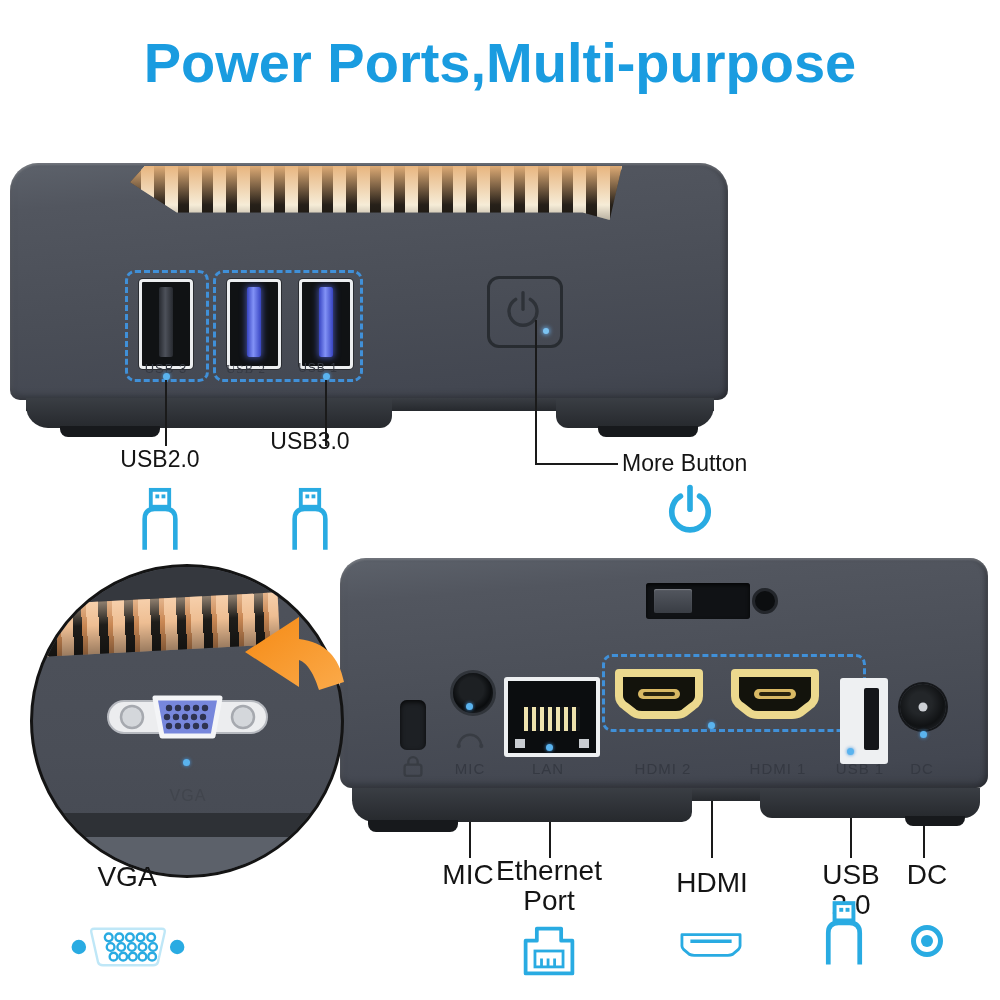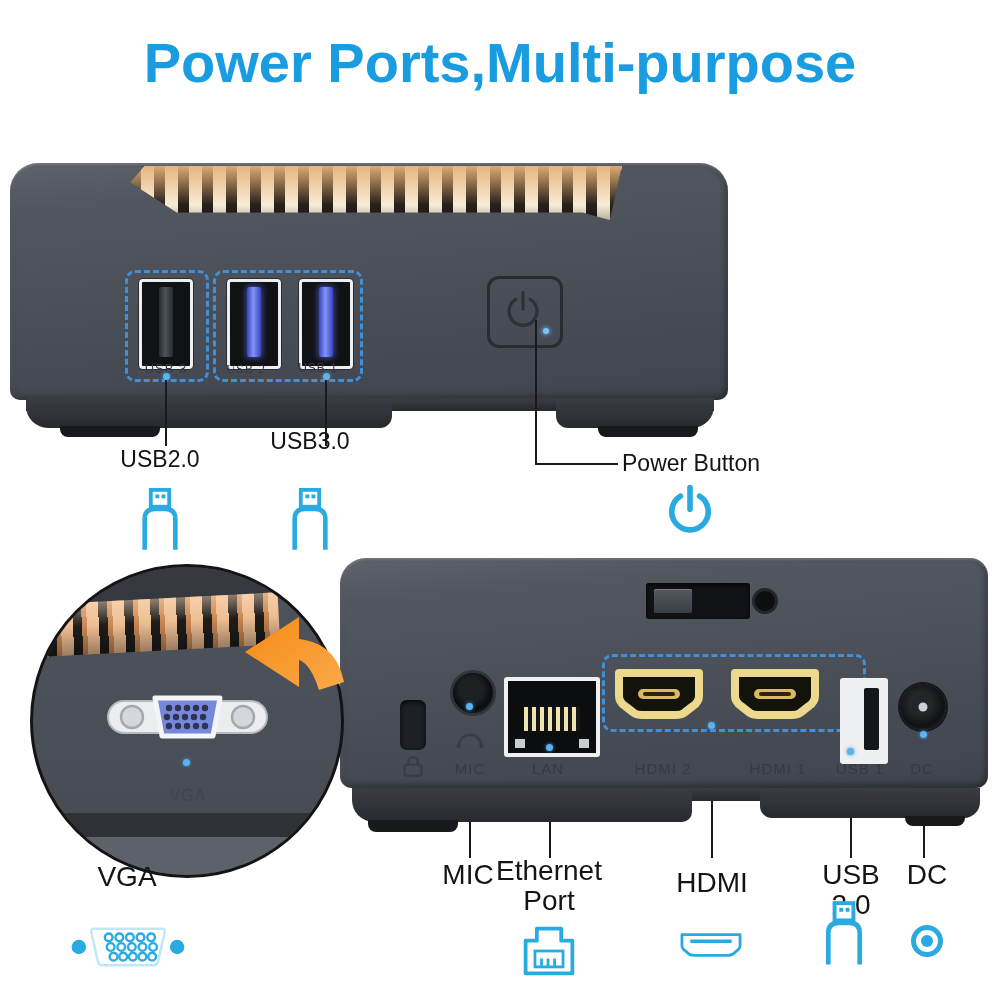--- a/index.html
+++ b/index.html
@@ -139,21 +139,21 @@
   <rect x="32" y="10" width="5" height="5" fill="#29abe2"></rect>
   <path d="M10,82 V42 Q10,29 23,29 H37 Q50,29 50,42 V82" fill="none" stroke="#29abe2" stroke-width="6"></path>
 </svg>
 <svg class="abs" style="left:287px;top:486px;" width="46" height="66" viewBox="0 0 60 84">
   <rect x="18" y="4" width="24" height="22" fill="#ffffff" stroke="#29abe2" stroke-width="5"></rect>
   <rect x="24" y="10" width="5" height="5" fill="#29abe2"></rect>
   <rect x="32" y="10" width="5" height="5" fill="#29abe2"></rect>
   <path d="M10,82 V42 Q10,29 23,29 H37 Q50,29 50,42 V82" fill="none" stroke="#29abe2" stroke-width="6"></path>
 </svg>
 
-<div class="abs callout-label" style="left:622px;top:450px;width:200px;">Power Button</div>
+<div class="abs callout-label" style="left:622px;top:450px;width:200px;">More Button</div>
 <svg class="abs" style="left:664px;top:484px;" width="52" height="52" viewBox="0 0 60 60">
   <path d="M19,14 A21,21 0 1 0 41,14" fill="none" stroke="#29abe2" stroke-width="6.5" stroke-linecap="round"></path>
   <line x1="30" y1="4" x2="30" y2="29" stroke="#29abe2" stroke-width="6.5" stroke-linecap="round"></line>
 </svg>
 
 <div class="abs device-body" style="left:340px;top:558px;width:648px;height:230px;border-radius:26px 18px 12px 12px;"></div>
 
 <div class="abs switch-housing" style="left:646px;top:583px;">
   <div class="switch-knob"></div>
 </div>

